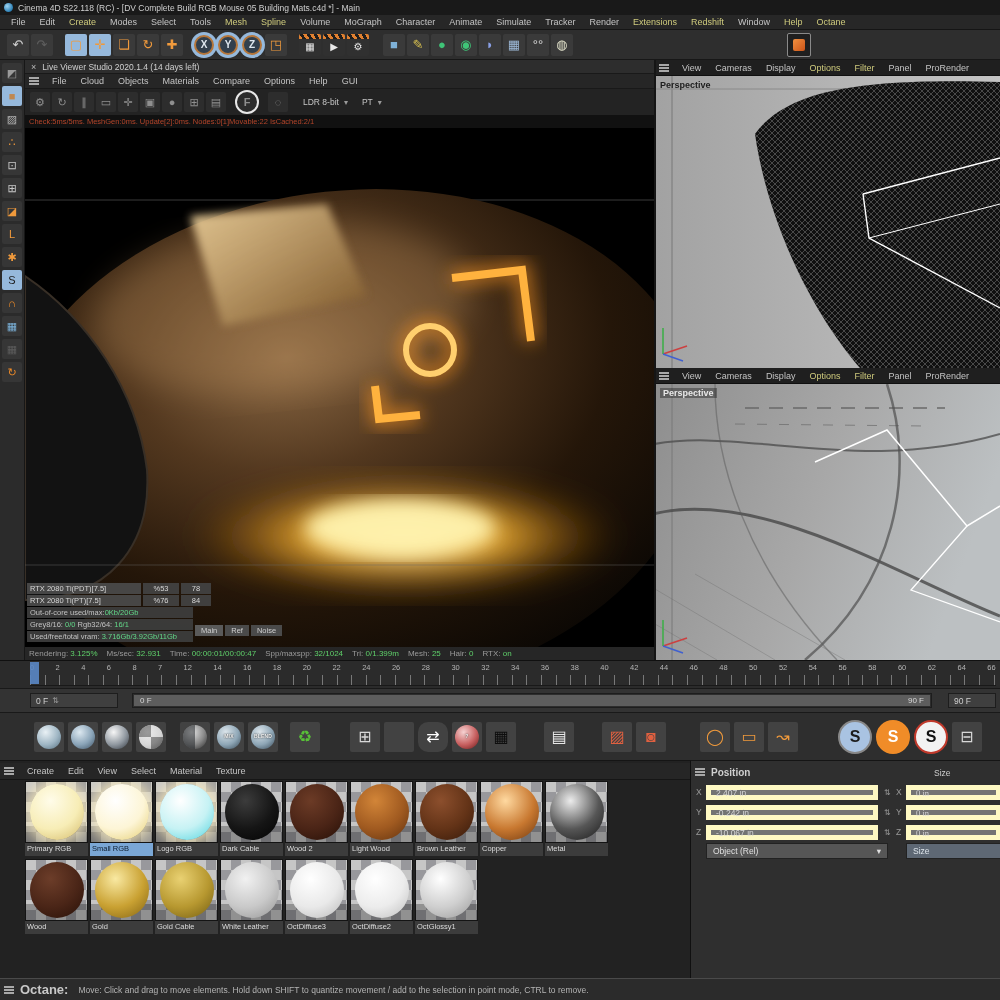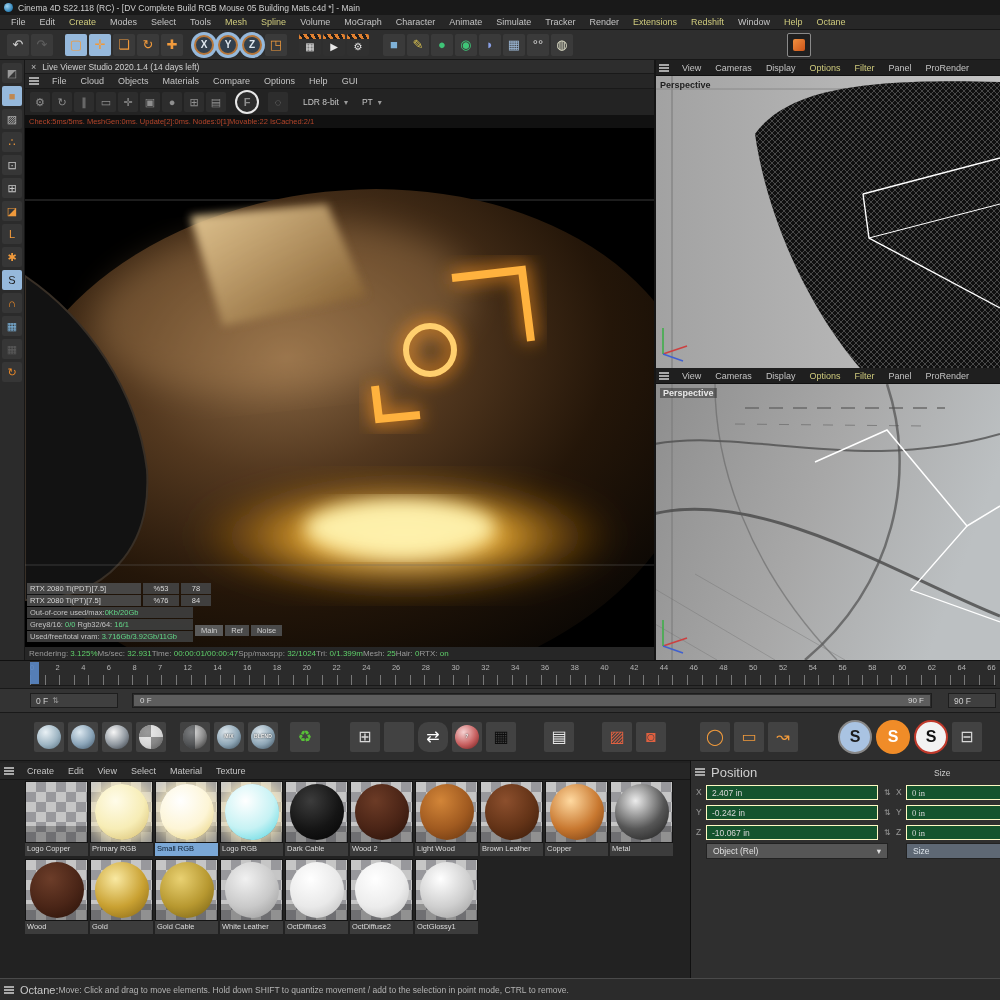--- a/index.html
+++ b/index.html
@@ -48,21 +48,21 @@
   #lv-stats{left:2px;top:455px;width:230px;font-size:7.5px;}
   .gpu-row{display:flex;align-items:center;margin-bottom:1px;}
   .gpu-row .gname{width:108px;background:#4a4a4aee;color:#d6d6d6;padding:1px 3px;}
   .gpu-row .gpct{width:30px;background:#424242ee;color:#d6d6d6;padding:1px 3px;margin-left:2px;text-align:center;}
   .gpu-row .gval{width:24px;background:#424242ee;color:#d6d6d6;padding:1px 3px;margin-left:2px;text-align:center;}
   .stat-line{background:#3d3d3dee;color:#c2c2c2;padding:1px 3px;margin-bottom:1px;width:160px;white-space:nowrap;}
   .stat-line b{color:#63d889;font-weight:normal;}
   #lv-tabs{position:absolute;left:170px;top:497px;display:flex;gap:2px;}
   #lv-tabs .tab{background:#4a4a4a;color:#cfcfcf;padding:1px 6px;font-size:7.5px;}
   #lv-tabs .tab.active{background:#5a5a5a;}
-  #lv-statusline{left:0;top:587px;width:630px;height:13px;background:#262626;display:flex;align-items:center;padding-left:4px;box-sizing:border-box;white-space:nowrap;overflow:hidden;}
+  #lv-statusline{left:0;top:587px;width:630px;height:13px;background:#262626;display:flex;align-items:center;gap:9px;padding-left:4px;box-sizing:border-box;white-space:nowrap;overflow:hidden;}
   #lv-statusline .sl{color:#9a9a9a;font-size:8px;}
   #lv-statusline .sl b{color:#5fd06a;font-weight:normal;}
   #lv-progress{left:4px;top:601px;width:30px;height:4px;background:#3fae4a;border-radius:2px;}
   
   #vp-top,#vp-bottom{left:655px;width:345px;background:#1f1f1f;}
   #vp-top{top:60px;height:308px;}
   #vp-bottom{top:368px;height:292px;}
   .vp-menubar{height:16px;background:#1f1f1f;display:flex;align-items:center;box-sizing:border-box;border-bottom:1px solid #101010;}
   .vp-view{position:relative;overflow:hidden;}
   .persp-label{position:absolute;left:5px;top:4px;font-size:9px;font-weight:bold;}
@@ -102,34 +102,34 @@
      background-size:20px 20px;background-position:0 0,10px 10px;background-color:#c6c6c6;}
   .thumb::after{content:"";position:absolute;left:0;right:0;bottom:0;height:16px;background:#00000044;}
   .msphere{position:absolute;left:4px;top:2px;width:54px;height:56px;border-radius:50%;
      background:radial-gradient(circle at 38% 30%,var(--c1),var(--c2) 55%,var(--c3) 96%);z-index:2;}
   .msphere.glow{box-shadow:0 0 16px 5px rgba(255,240,190,.85);}
   .mlabel{height:13px;font-size:7.5px;color:#dcdcdc;background:#3c3c3c;padding:1px 2px 0;white-space:nowrap;overflow:hidden;box-sizing:border-box;}
   .mlabel.selected{background:#7aa7d6;color:#0e1e30;}
   
   #coords{left:690px;top:760px;width:310px;height:218px;background:#2f2f2f;border-left:1px solid #101010;border-top:1px solid #151515;box-sizing:border-box;}
   #coords-header{position:absolute;left:0;top:3px;width:310px;height:16px;display:flex;align-items:center;}
-  #coords-header .hlabel{font-size:13px;color:#cfcfcf;}
+  #coords-header .hlabel{font-size:10px;color:#cfcfcf;font-weight:bold;}
   #coords-size-label{position:absolute;left:243px;top:7px;font-size:8.5px;color:#cfcfcf;}
   .coord-row{position:absolute;left:0;width:310px;height:20px;}
   .coord-row .axis{position:absolute;left:5px;top:4px;color:#9a9a9a;font-size:8.5px;}
   .coord-row .axis2{position:absolute;left:205px;top:4px;color:#9a9a9a;font-size:8.5px;}
-  .cfield{position:absolute;top:2px;height:15px;background:#14532d;border:1px solid #fef9c3;color:#d6d6d6;font-size:8.5px;display:flex;align-items:center;padding:0 5px;box-sizing:border-box;}
+  .cfield{position:absolute;top:2px;height:15px;background:#737373;border:5px solid #fef9c3;color:#d6d6d6;font-size:8.5px;display:flex;align-items:center;padding:0 5px;box-sizing:border-box;}
   .cfield.pos{left:15px;width:172px;}
   .cfield.siz{left:215px;width:95px;font-family:Liberation Serif, serif;}
   .coord-row .stepper{position:absolute;left:189px;top:5px;}
   #coord-obj{position:absolute;left:15px;top:82px;width:182px;height:16px;background:#565656;border:1px solid #222;color:#e0e0e0;font-size:8.5px;display:flex;align-items:center;justify-content:space-between;padding:0 6px;box-sizing:border-box;}
   #coord-size-btn{position:absolute;left:215px;top:82px;width:95px;height:16px;background:#5e6874;border:1px solid #222;color:#dde4ea;font-size:8.5px;display:flex;align-items:center;padding:0 6px;box-sizing:border-box;}
   
   #status-bar{left:0;top:978px;width:1000px;height:22px;background:#2b2b2b;border-top:1px solid #4a4a4a;display:flex;align-items:center;box-sizing:border-box;}
-  #status-app{color:#c8c8c8;font-size:11px;}
+  #status-app{color:#c8c8c8;font-size:13px;margin-right:10px;font-weight:bold;}
   #status-msg{color:#b4b4b4;font-size:8.5px;}
   .vdiv{position:absolute;background:#151515;}
 </style>
 </head>
 <body>
 
 <div id="app">
 
   <div id="title-bar" class="abs">
     <span class="appicon"></span>
@@ -551,24 +551,20 @@
           <span class="menu-item">Create</span>
           <span class="menu-item">Edit</span>
           <span class="menu-item">View</span>
           <span class="menu-item">Select</span>
           <span class="menu-item">Material</span>
           <span class="menu-item">Texture</span>
         </span>
     </div>
     <div id="mat-row-1" class="mat-row">
         <div class="mat">
-          <div class="thumb"></div>
-          <div class="mlabel">Logo Copper</div>
-        </div>
-        <div class="mat">
           <div class="thumb">
             <div class="msphere glow" style="--c1: #fffce9; --c2: #f7edb6; --c3: #d6bd6e;"></div>
           </div>
           <div class="mlabel">Primary RGB</div>
         </div>
         <div class="mat">
           <div class="thumb">
             <div class="msphere glow" style="--c1: #ffffff; --c2: #fdf5d6; --c3: #e6d078;"></div>
           </div>
           <div class="mlabel selected">Small RGB</div>

